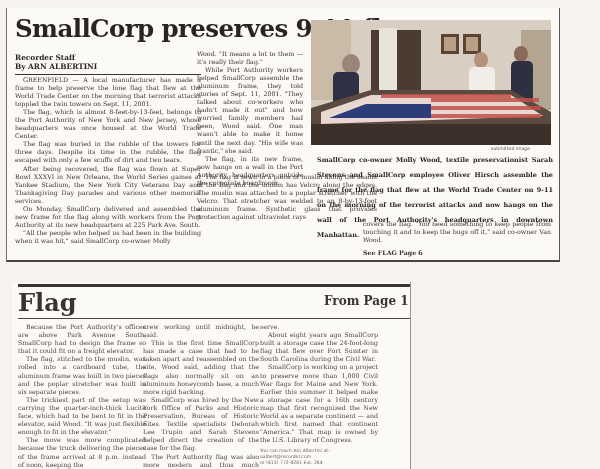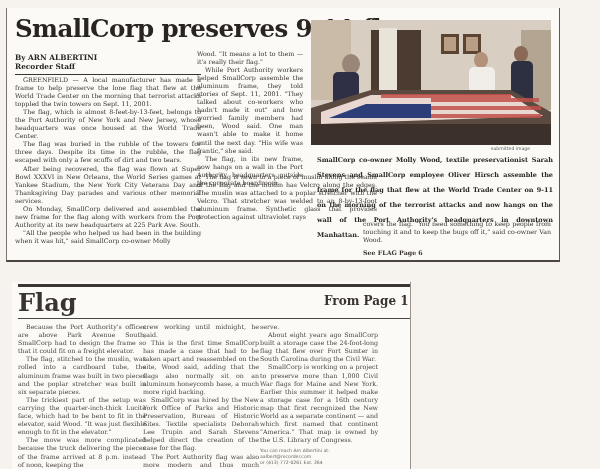--- a/index.html
+++ b/index.html
@@ -70,22 +70,22 @@
   #d3 { left:248px; top:31px; width:118px; }
   #d1, #d2, #d3 { font-size:6.3px; line-height:8.1px; color:#4a4440; }
   .contact { font-family:"DejaVu Sans", sans-serif; font-size:4.6px; line-height:6px; color:#6a6460; margin-top:4px; text-indent:0 !important; }
 </style>
 </head>
 <body>
 
 <div class="clip" id="clip1">
   <div class="headline">SmallCorp preserves 9-11 flag</div>
   <div class="byline">
+    <div>Recorder Staff</div>
     <div>By ARN ALBERTINI</div>
-    <div>Recorder Staff</div>
   </div>
 
   <div class="col" id="c1">
     <p>GREENFIELD — A local manufacturer has made a frame to help preserve the lone flag that flew at the World Trade Center on the morning that terrorist attacks toppled the twin towers on Sept. 11, 2001.</p>
     <p>The flag, which is almost 8-feet-by-13-feet, belongs to the Port Authority of New York and New Jersey, whose headquarters was once housed at the World Trade Center.</p>
     <p>The flag was buried in the rubble of the towers for three days. Despite its time in the rubble, the flag escaped with only a few scuffs of dirt and two tears.</p>
     <p>After being recovered, the flag was flown at Super Bowl XXXVI in New Orleans, the World Series games at Yankee Stadium, the New York City Veterans Day and Thanksgiving Day parades and various other memorial services.</p>
     <p>On Monday, SmallCorp delivered and assembled the new frame for the flag along with workers from the Port Authority at its new headquarters at 225 Park Ave. South.</p>
     <p>"All the people who helped us had been in the building when it was hit," said SmallCorp co-owner Molly</p>
   </div>

